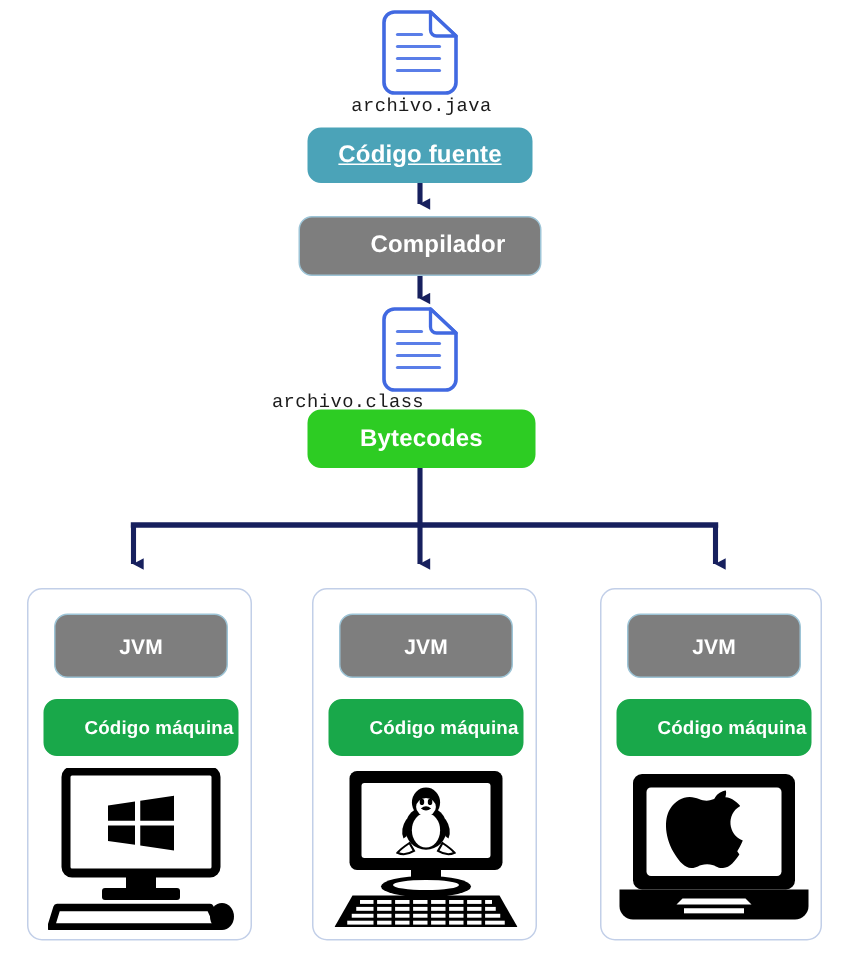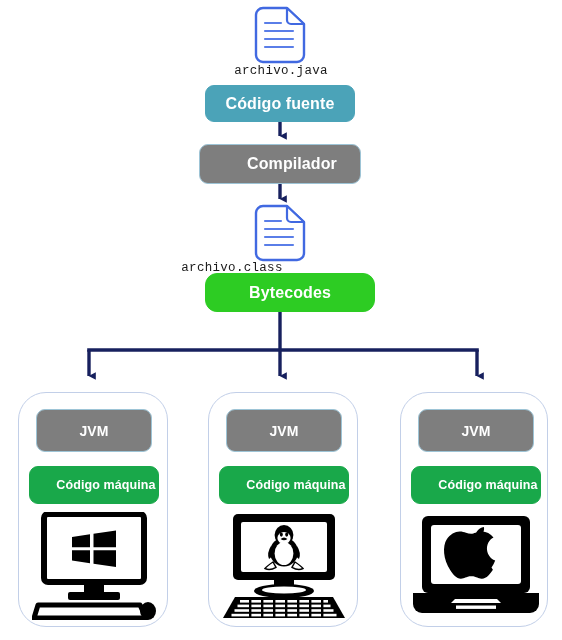--- a/index.html
+++ b/index.html
@@ -36,20 +36,21 @@
     font-weight: bold;
     letter-spacing: .1px;
     text-align: center;
     box-sizing: border-box;
     line-height: 1;
   }
   .pill-source {
     background: #4ba3b8;
     border: 1px solid #4ba3b8;
     font-size: 16px;
+    text-decoration: underline;
   }
   .pill-gray {
     background: #7e7e7e;
     border: 1px solid #9dc4d6;
     font-size: 16px;
     padding-left: 24px;
   }
   .pill-green-bright {
     background: #2dcc23;
     border: 1px solid #2dcc23;
@@ -84,21 +85,21 @@
     left: 0; top: 0;
     width: 562px;
     height: 640px;
     pointer-events: none;
   }
 
   
   .card {
     position: absolute;
     border: 1px solid #c2cfe8;
-    border-radius: 28px;
+    border-radius: 10px;
     background: #ffffff;
     box-sizing: border-box;
   }
 
   .devicewrap {
     position: absolute;
     display: block;
   }
 </style>
 </head>
@@ -156,21 +157,21 @@
     <g stroke="#5a7ee8" stroke-width="2.1" stroke-linecap="round">
       <line x1="13" y1="17" x2="29" y2="17"></line>
       <line x1="13" y1="25" x2="41" y2="25"></line>
       <line x1="13" y1="33" x2="41" y2="33"></line>
       <line x1="13" y1="41" x2="41" y2="41"></line>
     </g>
   </svg>
 
   <div class="filecap" style="left:0; top:261px; width:464px;">archivo.class</div>
 
-  <div class="pill pill-green-bright" style="left:205px; top:273px; width:170px; height:39px;border-radius:12px;">Bytecodes</div>
+  <div class="pill pill-green-bright" style="left:205px; top:273px; width:152px; height:39px;">Bytecodes</div>
 
   <div class="card" style="left:18px; top:392px; width:150px; height:235px;">
 
     <div class="pill pill-jvm" style="left:17px; top:16px; width:116px; height:43px;">JVM</div>
 
     <div class="pill pill-green-deep" style="left:10px; top:73px; width:130px; height:38px;">Código máquina</div>
 
     <svg class="devicewrap" style="left:13px; top:119px;" width="124" height="108" viewBox="0 0 124 108">
 
       <rect x="12" y="2" width="100" height="68" rx="4" ry="4" fill="#ffffff" stroke="#000000" stroke-width="6"></rect>

